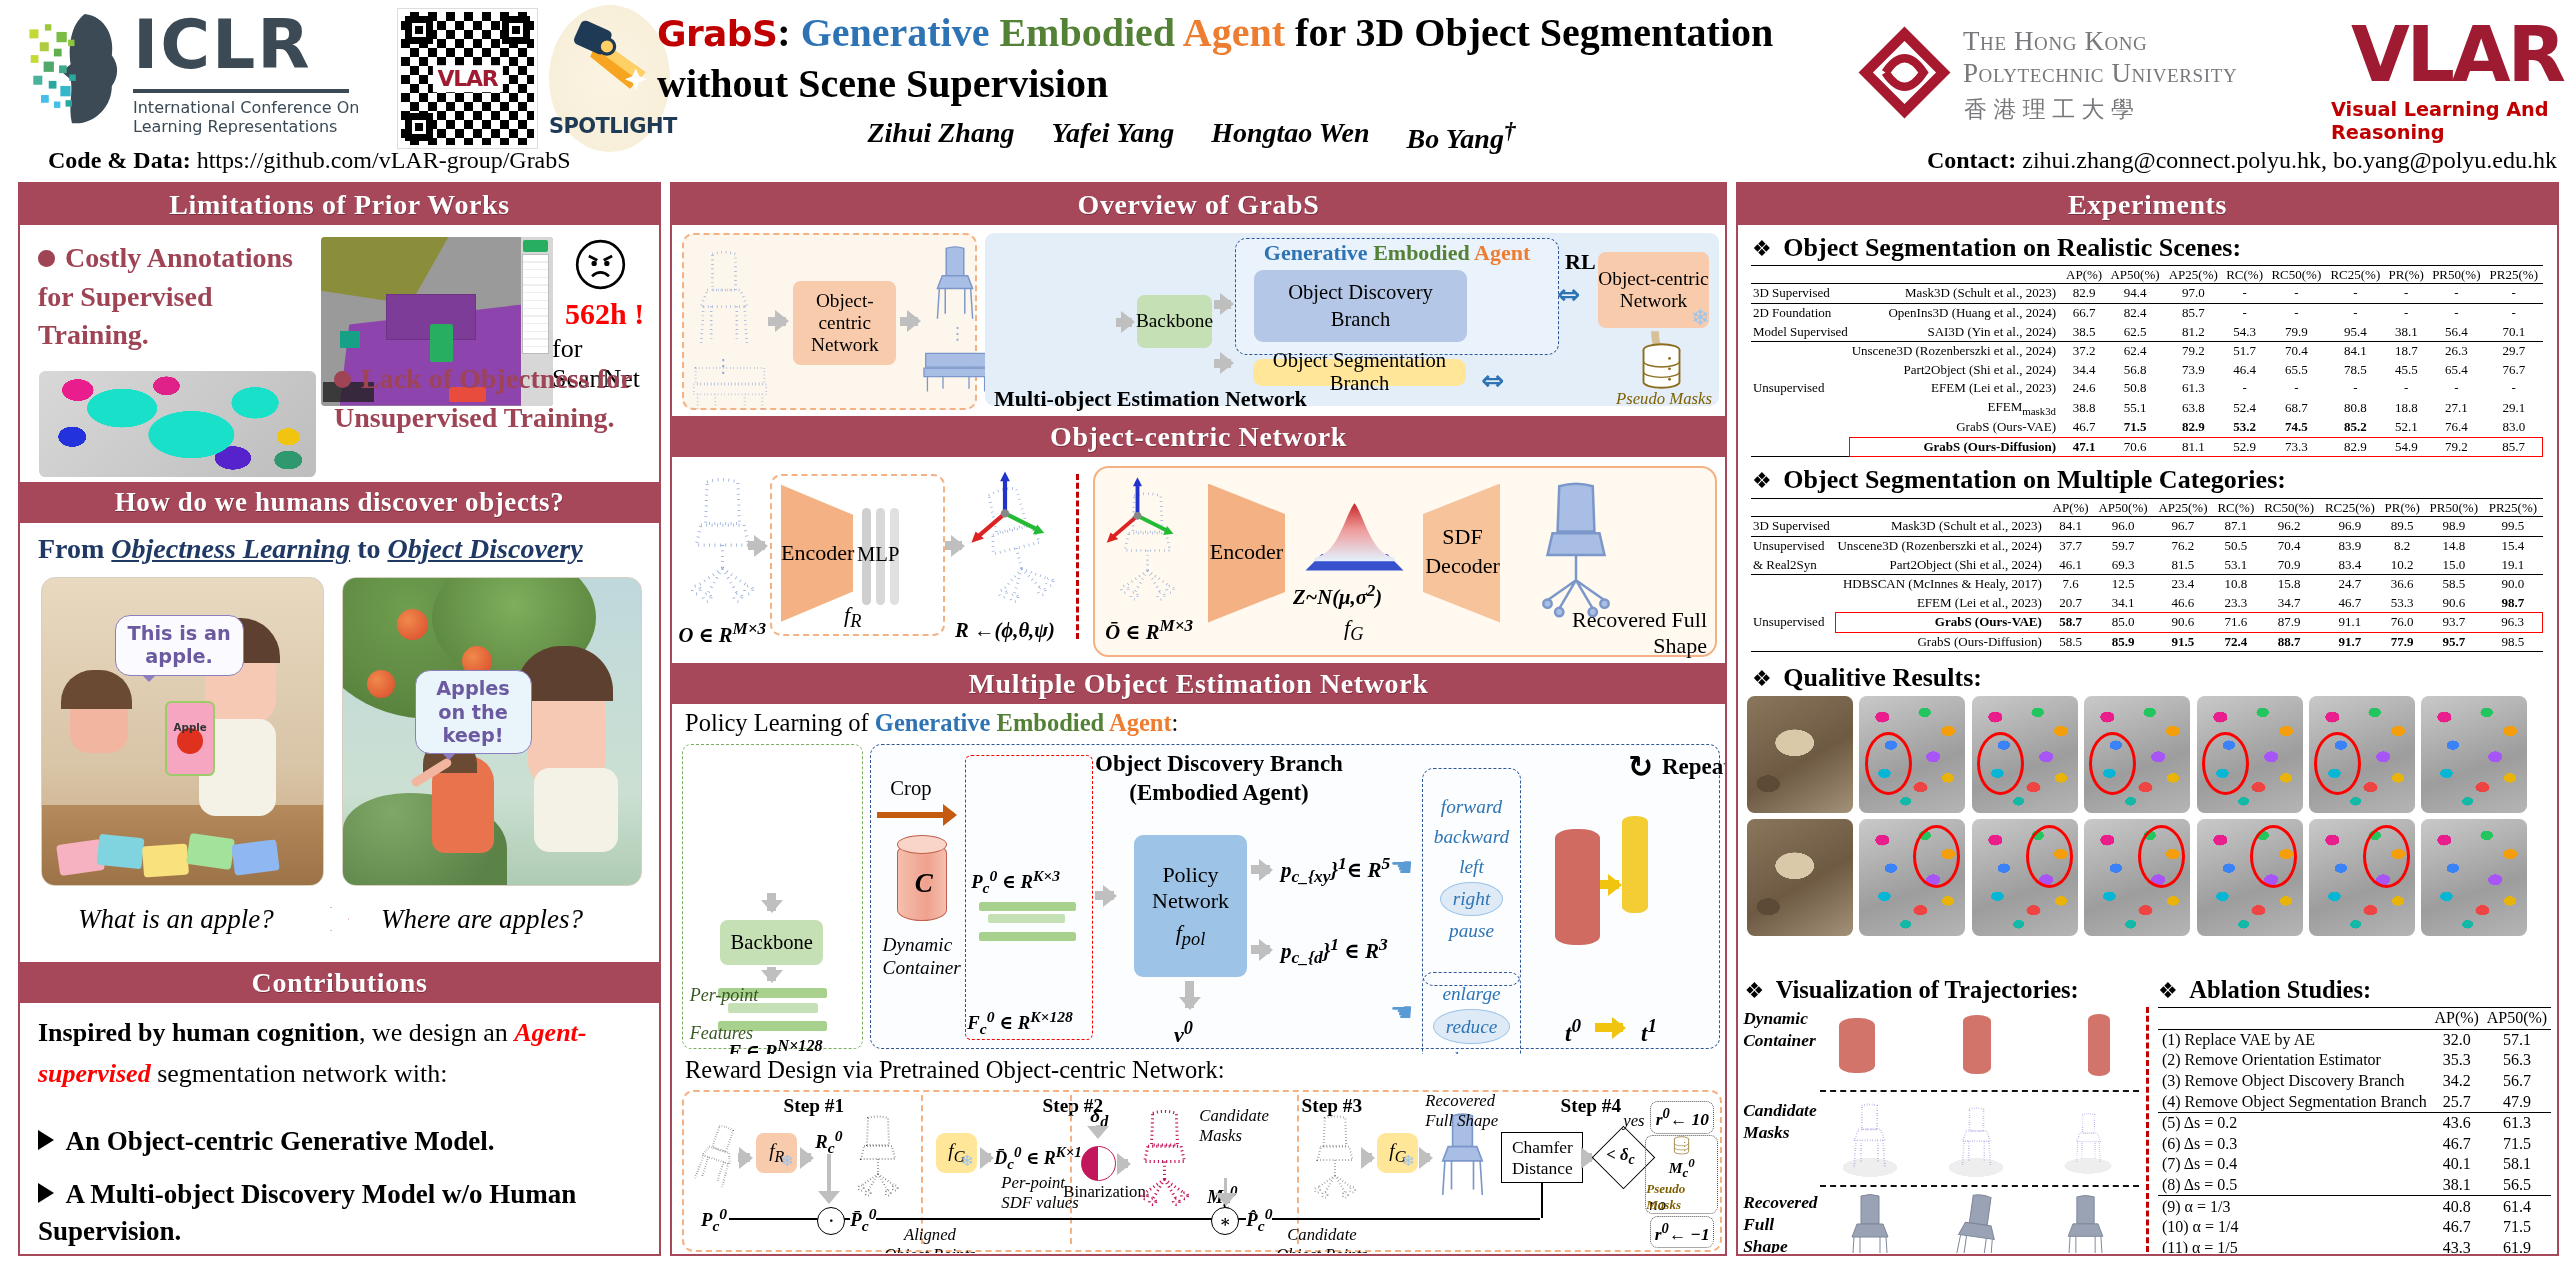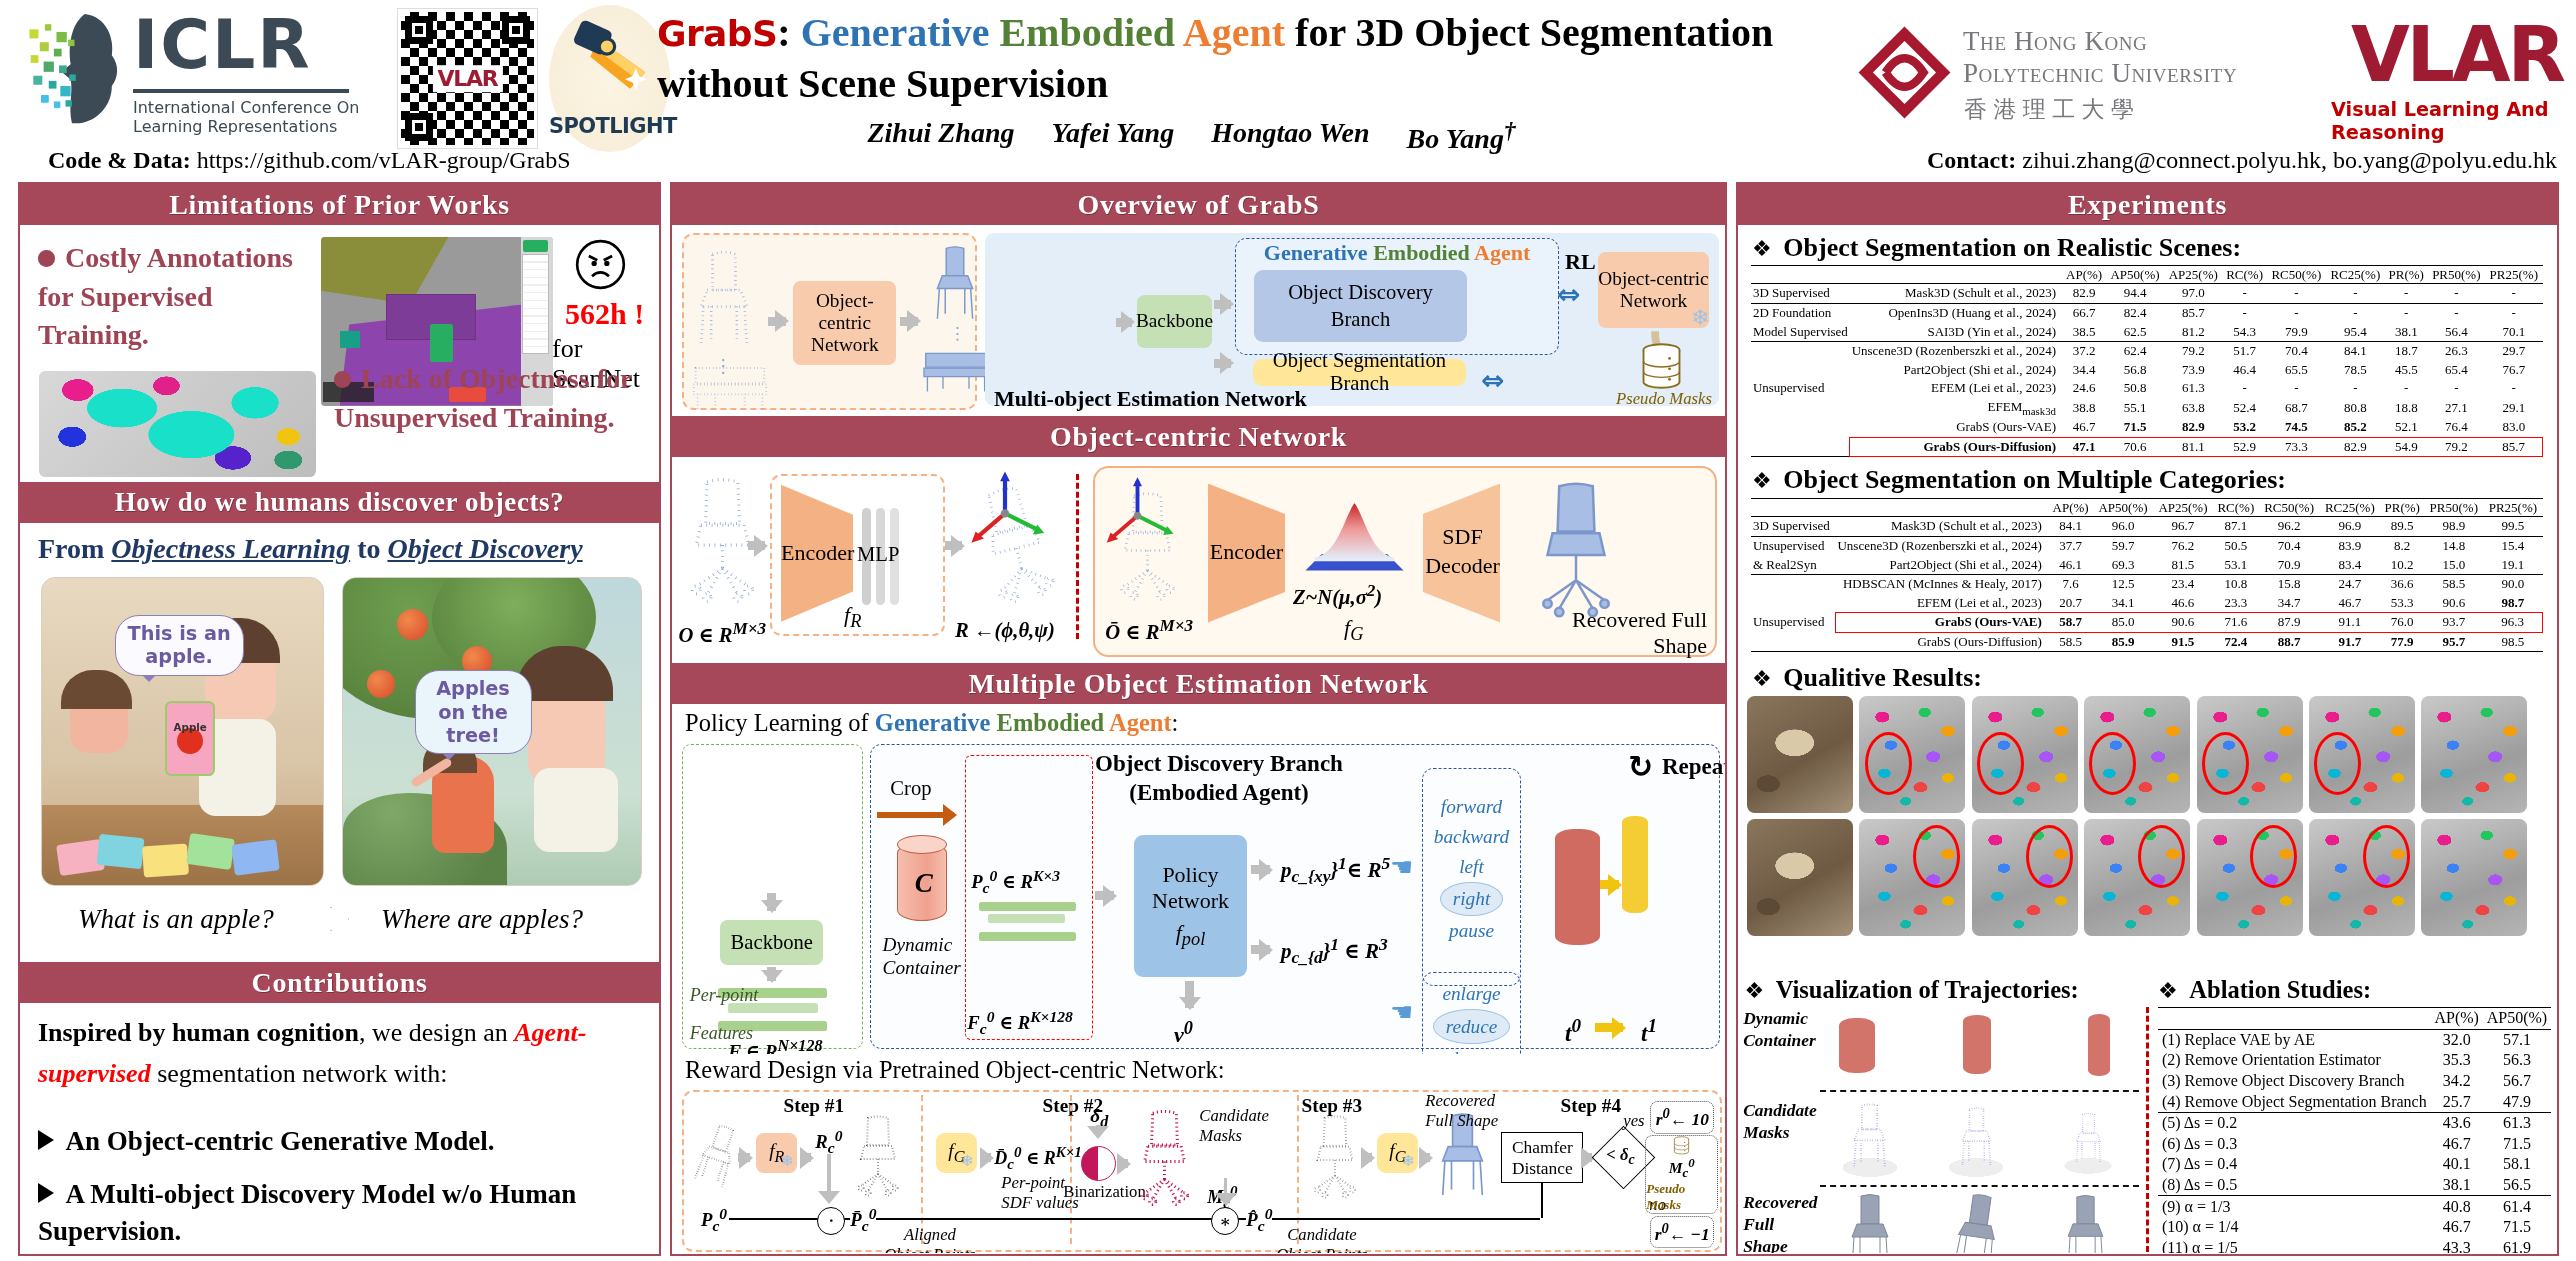--- a/index.html
+++ b/index.html
@@ -33,21 +33,21 @@
   .vlar-big{font:900 76px var(--sans);color:#9E1B32;letter-spacing:-3.2px;line-height:1;}
   .vlar-tag{font:bold 19.3px var(--sans);color:#C00000;}
   
   .lbullet{font:bold 28px var(--serif);color:#9E4455;line-height:1.38;}
   .ldot{display:inline-block;width:16.7px;height:16.7px;border-radius:50%;background:#9E4455;margin-right:10.3px;}
   .hours{font:bold 30px var(--serif);color:#FF0000;}
   .hours-sub{font:26px var(--serif);color:#000;}
   .from-h{font:bold 28px var(--serif);color:var(--navy);white-space:nowrap;}
   .from-h .u{font-style:italic;text-decoration:underline;}
   .illus{border-radius:14px;overflow:hidden;border:0.6px solid #d8cfc2;}
-  .bubble{position:absolute;background:#FBFAFF;border:1.9px solid #8C7FC0;border-radius:24px;color:#6B5AA0;
+  .bubble{position:absolute;background:#FBFAFF;border:1.9px solid #8C7FC0;border-radius:15px;color:#6B5AA0;
           font:bold 19.3px var(--sans);text-align:center;padding:6.4px 9px;line-height:1.2;}
   .bubble::after{content:"";position:absolute;left:26px;bottom:-14px;border:7.7px solid transparent;border-top-color:#8C7FC0;}
   .caption{font:italic 27px var(--serif);color:#000;}
   .contrib-t{font:26px var(--serif);color:#000;line-height:1.55;}
   .tri{display:inline-block;width:0;height:0;border-left:16.7px solid #000;border-top:10.3px solid transparent;
        border-bottom:10.3px solid transparent;margin-right:11.6px;}
   .contrib-i{font:bold 27px var(--serif);color:#000;line-height:1.35;}
   
   .obox{background:#F8CBAD;border-radius:7.7px;display:flex;align-items:center;justify-content:center;text-align:center;
         font:22px var(--serif);color:#000;}
@@ -375,21 +375,21 @@
         <div class="abs" style="left:40%;top:22%;width:30px;height:30px;background:radial-gradient(circle at 35% 35%,#F08A4B,#D9482B);border-radius:50%"></div>
         <div class="abs" style="left:8%;top:30%;width:28px;height:28px;background:radial-gradient(circle at 35% 35%,#F08A4B,#D9482B);border-radius:50%"></div>
         <div class="abs" style="left:30%;top:40%;width:27px;height:27px;background:radial-gradient(circle at 35% 35%,#F08A4B,#D9482B);border-radius:50%"></div>
         <div class="abs" style="left:0;bottom:0;width:55%;height:30%;background:radial-gradient(circle at 30% 20%,#7FA868,#5B8247 80%);border-radius:40% 60% 0 0"></div>
         <div class="abs" style="left:62%;top:28%;width:77px;height:122px;background:#F6C9B4;border-radius:35px 35px 23px 23px"></div>
         <div class="abs" style="left:58%;top:22%;width:97px;height:55px;background:#5D4030;border-radius:45px 45px 0 0"></div>
         <div class="abs" style="left:64%;top:62%;width:84px;height:84px;background:#F4F1E6;border-radius:15.5px"></div>
         <div class="abs" style="left:30%;top:58%;width:62px;height:97px;background:#E8734C;border-radius:26px 26px 13px 13px"></div>
         <div class="abs" style="left:27%;top:52%;width:54px;height:35px;background:#6B4A33;border-radius:26px 26px 0 0"></div>
         <div class="abs" style="left:22%;top:62%;width:45px;height:9px;background:#F2B6A0;border-radius:5.2px;transform:rotate(-32deg)"></div>
-        <div class="bubble" style="left:24%;top:30%;width:97px;background:#EAF4FB">Apples on the tree!</div>
+        <div class="bubble" style="left:24%;top:30%;width:97px;background:#EAF4FB">Apples on the keep!</div>
       </div>
 
       <div class="abs caption" style="left:58px;top:381px;">What is an apple?</div>
       <div class="abs" style="left:283px;top:384px;width:45px;height:22px;border:1.9px solid #C0504D;border-left:none;clip-path:polygon(0 20%,60% 20%,60% 0,100% 50%,60% 100%,60% 80%,0 80%);background:#fff"></div>
       <div class="abs caption" style="left:361px;top:381px;">Where are apples?</div>
     </div>
 
     <div class="bar" style="top:778px;height:41px">Contributions</div>
 
     <div class="sec" style="top:819px;height:250px">

